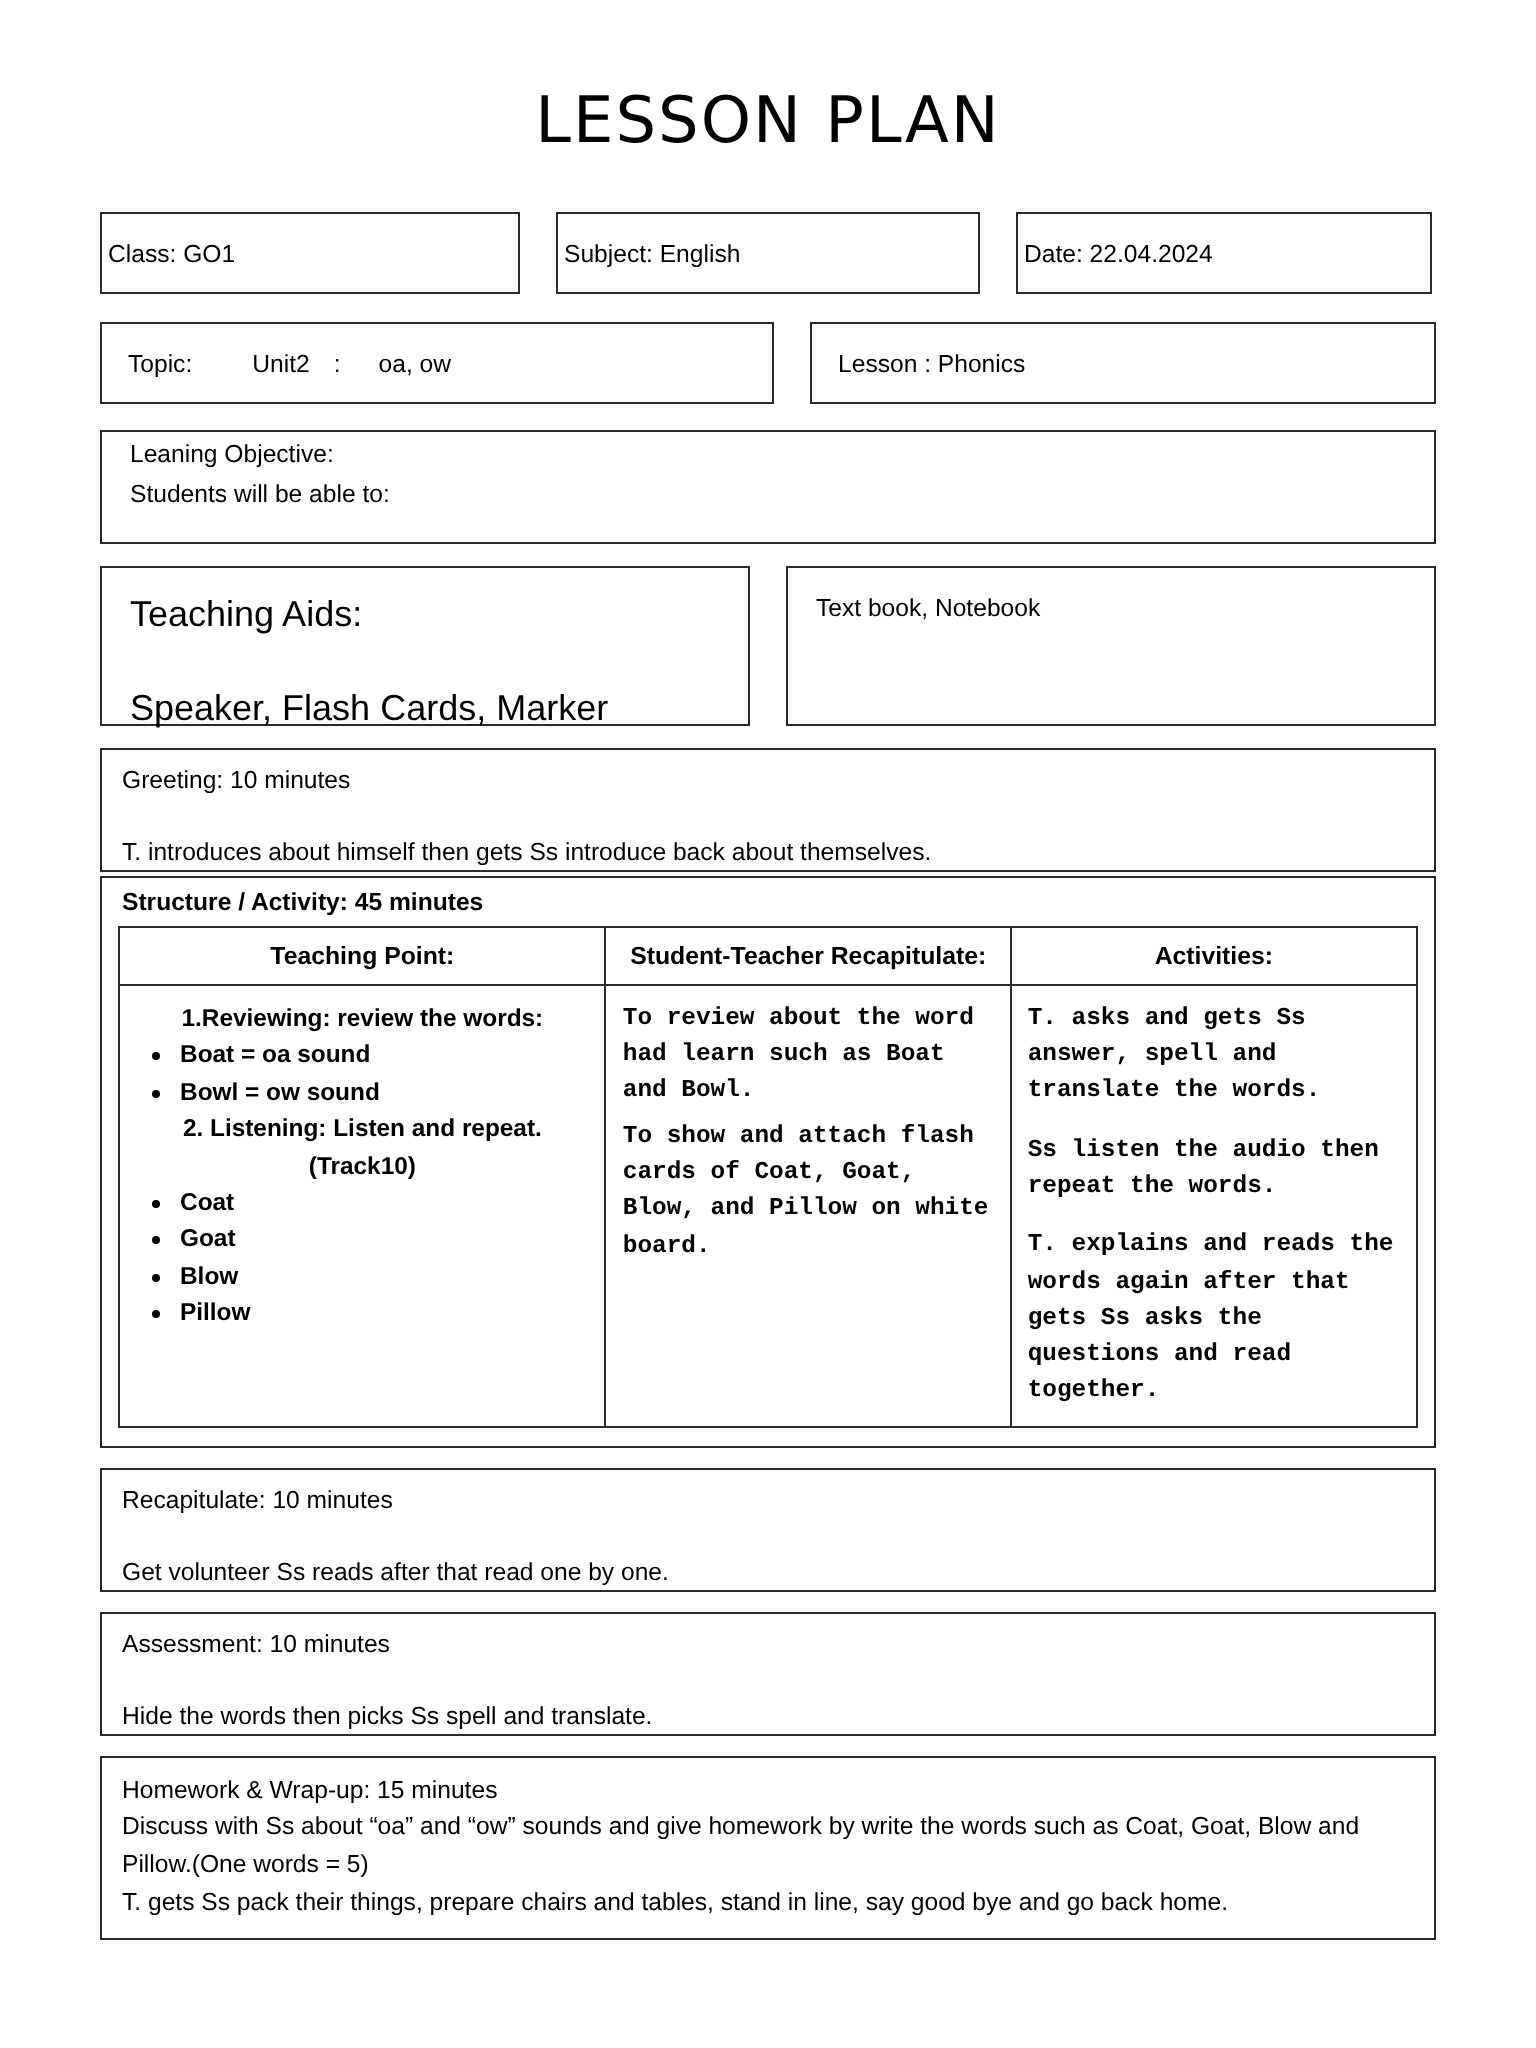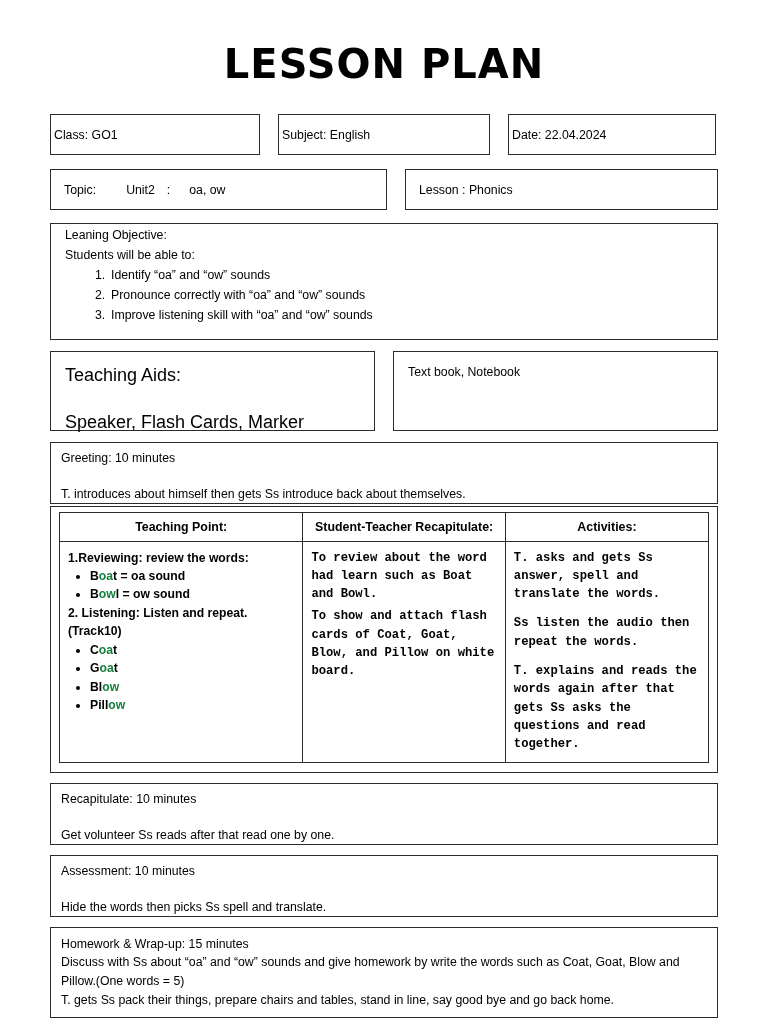--- a/index.html
+++ b/index.html
@@ -10,22 +10,22 @@
   body {
     width: 768px; height: 1024px;
     font-family: "Liberation Sans", sans-serif;
     color: #000000;
     overflow: hidden;
   }
   .page { position: relative; width: 768px; height: 1024px; padding: 0 50px; }
 
   .doc-title {
     text-align: center;
-    font-size: 40px;
-    font-weight: bold;
+    font-size: 32px;
+    font-weight: normal;
     letter-spacing: 1px;
     margin: 44px 0 0 0;
     line-height: 1;
     font-family: "DejaVu Sans", sans-serif;
   }
 
   
   .box {
     border: 1.6px solid #2b2b2b;
     background: #fff;
@@ -94,25 +94,25 @@
   .act-table th {
     text-align: center;
     font-weight: bold;
     padding: 7px 4px;
     font-size: 12.4px;
   }
   .act-table td { padding: 7px 8px 8px 8px; height: 216px; }
   .col-a { width: 37.5%; }
   .col-b { width: 31.2%; }
   .col-c { width: 31.3%; }
-  .tp-line { font-weight: bold; line-height: 1.5; }
+  .tp-line { font-weight: bold; line-height: 1.5; text-align: center; }
   .tp-list { margin: 0; padding-left: 22px; }
   .tp-list li { line-height: 1.52; font-weight: bold; }
   .tp-list li::marker { font-size: 12px; }
-  .red { color: #15803d; }
+  .red { color: #000000; }
   .para { line-height: 1.5; font-weight: bold; font-family: Liberation Mono, monospace; }
   .para + .para { margin-top: 4px; }
   .para.tight + .para.tight { margin-top: 11px; }
 
   
   .sec-box { margin-top: 10px; padding: 8px 10px 10px 10px; font-size: 12.3px; height: 62px; }
   .sec-box .t { margin-bottom: 22px; }
   .hw-box { margin-top: 10px; padding: 7px 10px 8px 10px; font-size: 12.3px; }
   .hw-box .l { line-height: 1.52; }
 </style>
@@ -138,43 +138,39 @@
       <span>:</span>
       <span class="sp2"></span>
       <span>oa, ow</span>
     </div>
     <div class="box lesson-cell">Lesson : Phonics</div>
   </div>
 
   <div class="box obj-box">
     <div class="line">Leaning Objective:</div>
     <div class="line">Students will be able to:</div>
-    <ul class="obj-list">
-      <li><span class="num">1.</span><span>Identify “oa” and “ow” sounds</span></li>
-      <li><span class="num">2.</span><span>Pronounce correctly with “oa” and “ow” sounds</span></li>
-      <li><span class="num">3.</span><span>Improve listening skill with “oa” and “ow” sounds</span></li>
-    </ul>
   </div>
 
   <div class="row aids-row">
     <div class="box aids-cell">
       <div class="t">Teaching Aids:</div>
       <div>Speaker, Flash Cards, Marker</div>
     </div>
     <div class="box mat-cell">
       <div>Text book, Notebook</div>
     </div>
   </div>
 
   <div class="box greet-box">
     <div class="t">Greeting: 10 minutes</div>
     <div>T. introduces about himself then gets Ss introduce back about themselves.</div>
   </div>
 
   <div class="box struct-box">
+    <div class="struct-title">Structure / Activity: 45 minutes</div>
     <table class="act-table">
       <thead>
         <tr>
           <th class="col-a">Teaching Point:</th>
           <th class="col-b">Student-Teacher Recapitulate:</th>
           <th class="col-c">Activities:</th>
         </tr>
       </thead>
       <tbody>
         <tr>

